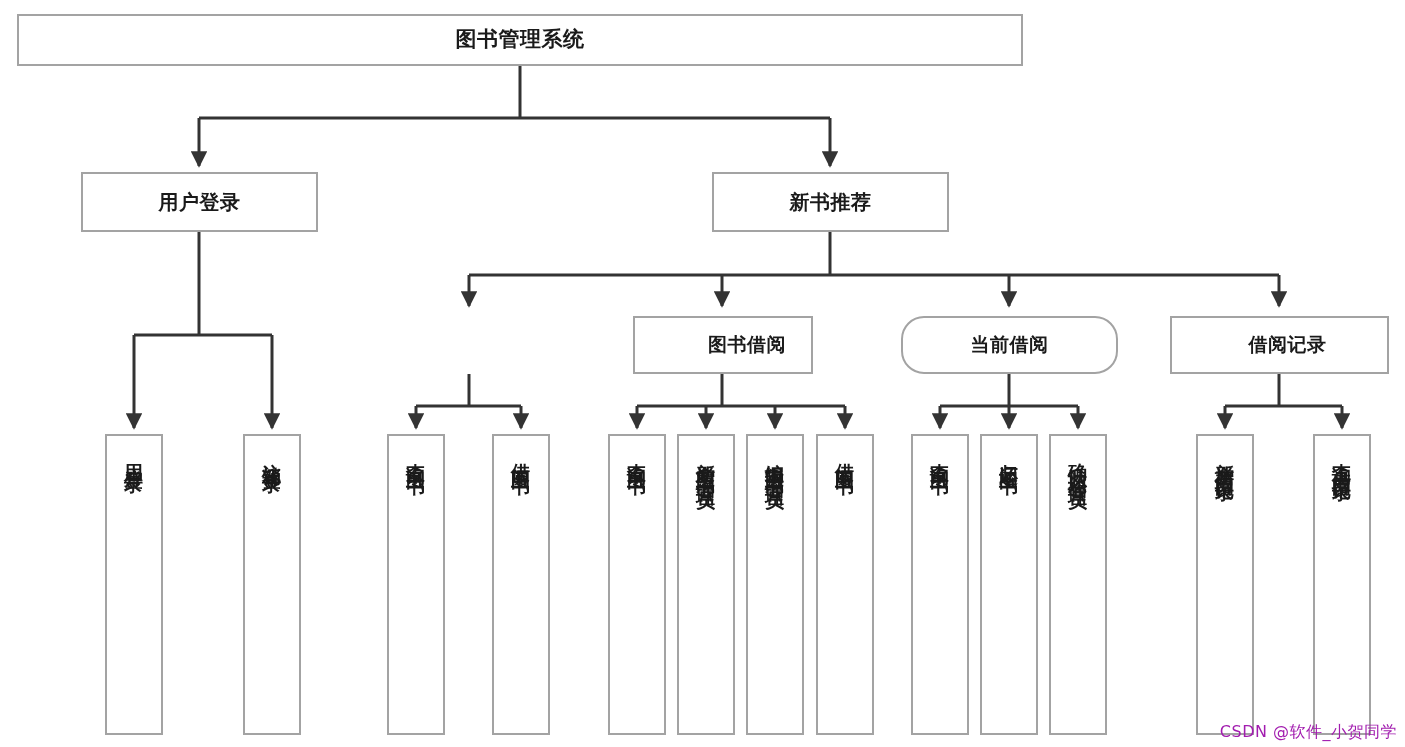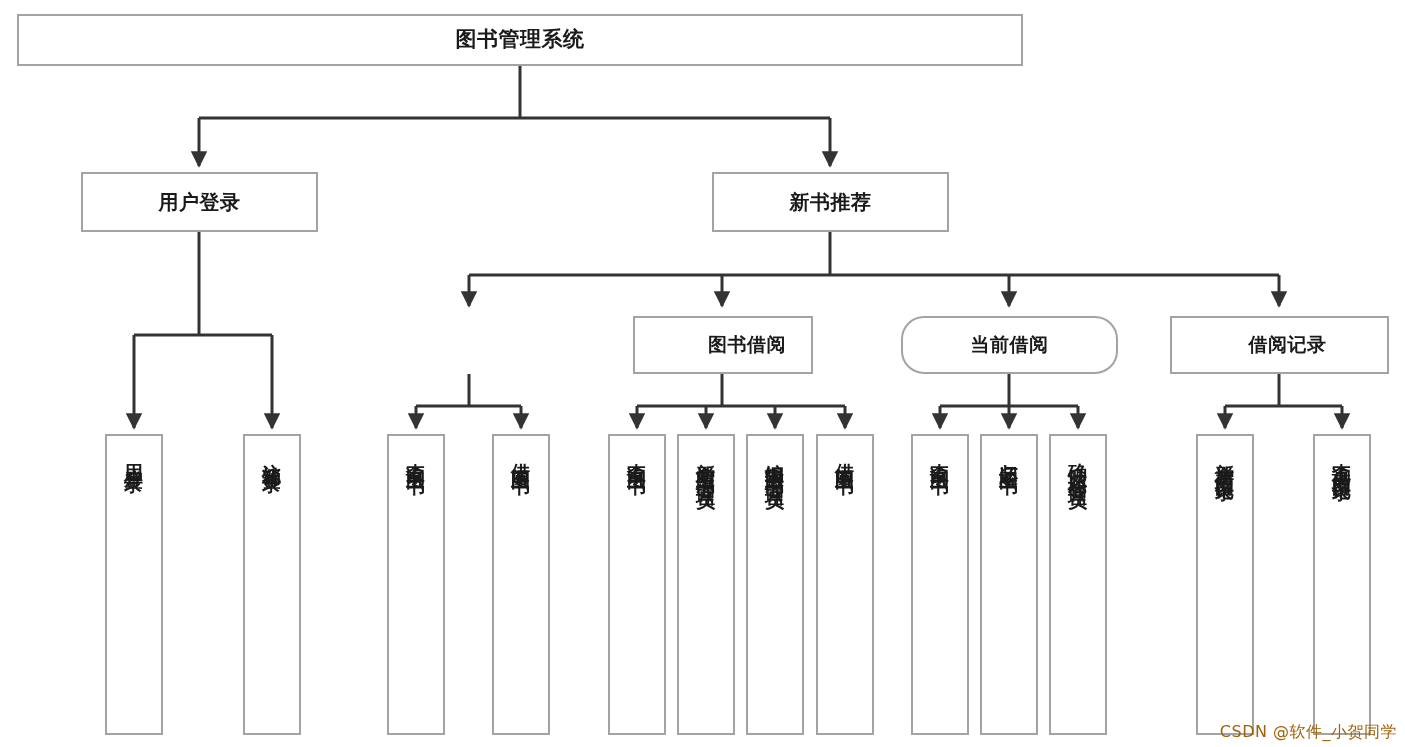--- a/index.html
+++ b/index.html
@@ -54,21 +54,21 @@
     font-size: 19px;
     letter-spacing: 4px;
     line-height: 1;
     white-space: nowrap;
   }
   #watermark {
     position: absolute;
     right: 8px;
     bottom: 4px;
     font-size: 16px;
-    color: #a16207;
+    color: #a21caf;
     white-space: nowrap;
     letter-spacing: 0.5px;
   }
 </style>
 </head>
 <body>
 
 <div id="canvas">
 
   <svg id="edges" viewBox="0 0 1405 747" xmlns="http://www.w3.org/2000/svg">

